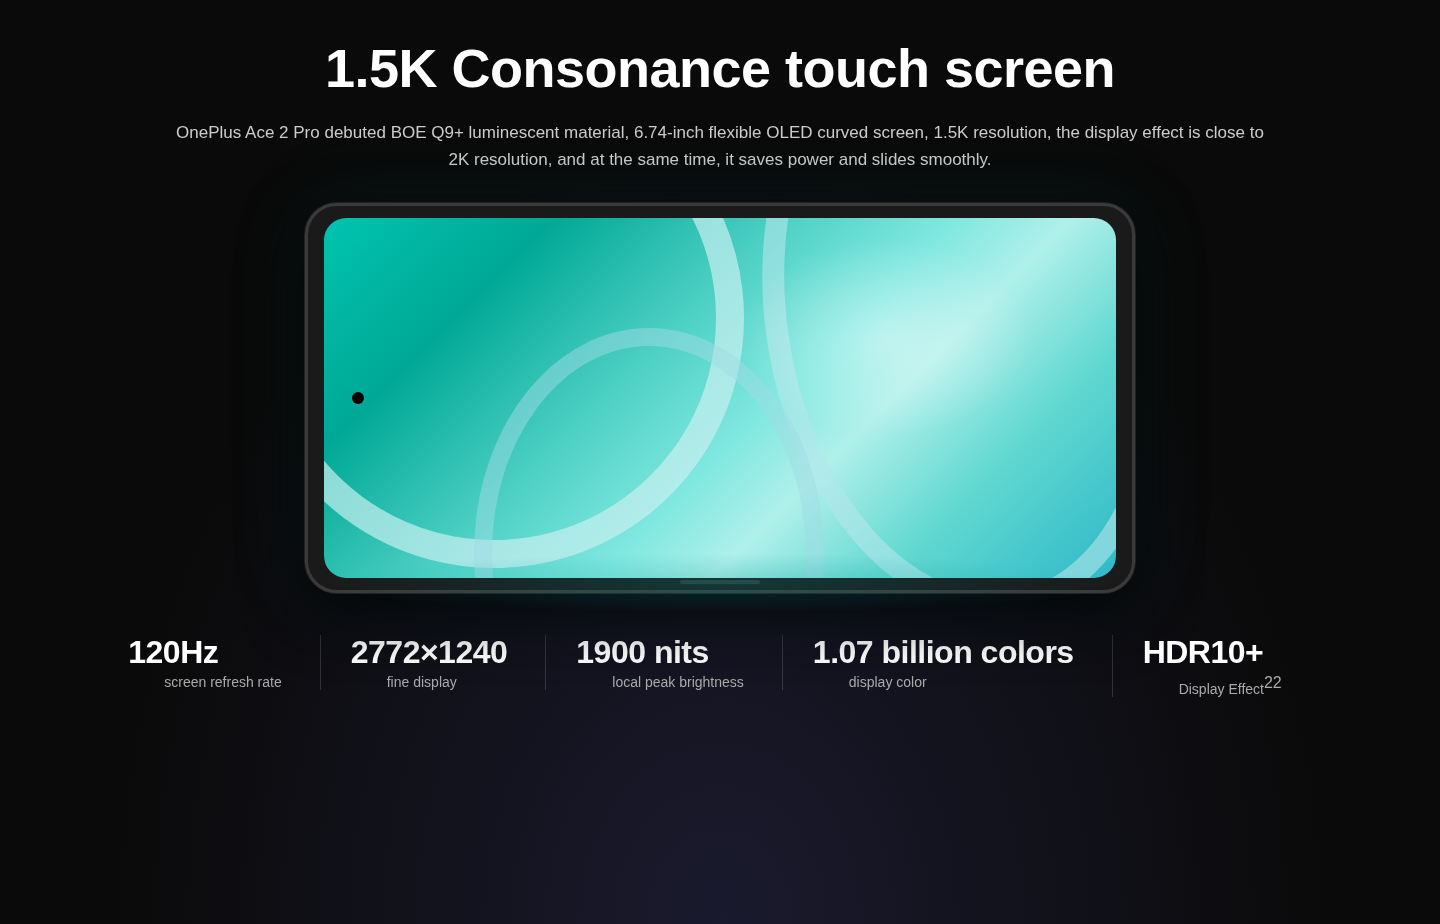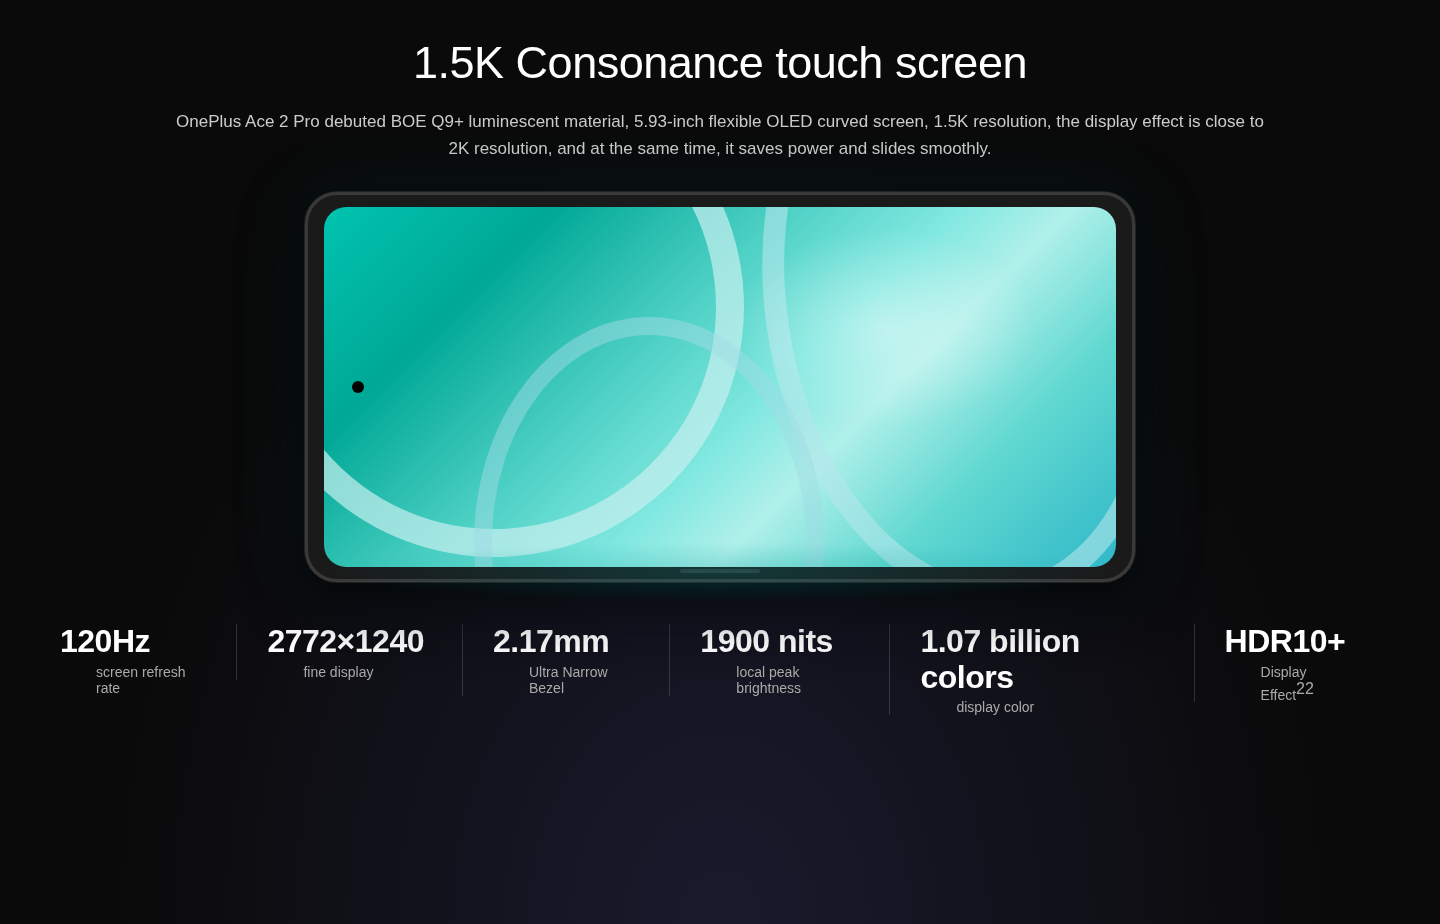--- a/index.html
+++ b/index.html
@@ -25,22 +25,22 @@
     }
 
     
     .header-section {
       text-align: center;
       padding-top: 36px;
       padding-bottom: 10px;
     }
 
     .main-title {
-      font-size: 45px;
-      font-weight: 400;
+      font-size: 54px;
+      font-weight: 700;
       line-height: 1.2;
       color: #ffffff;
       letter-spacing: -0.5px;
     }
 
     .subtitle-text {
       font-size: 17px;
       font-weight: 400;
       color: #cccccc;
       margin-top: 18px;
@@ -237,21 +237,21 @@
   </style>
 </head>
 <body>
 
 <div class="page-wrapper">
 
   <div class="header-section">
     <h1 class="main-title">
       <span>1.5K Consonance touch screen</span><br>
     </h1>
-    <p class="subtitle-text">OnePlus Ace 2 Pro debuted BOE Q9+ luminescent material, 5.93-inch flexible OLED curved screen, 1.5K resolution, the display effect is close to 2K resolution, and at the same time, it saves power and slides smoothly.</p>
+    <p class="subtitle-text">OnePlus Ace 2 Pro debuted BOE Q9+ luminescent material, 6.74-inch flexible OLED curved screen, 1.5K resolution, the display effect is close to 2K resolution, and at the same time, it saves power and slides smoothly.</p>
   </div>
 
   <div class="phone-container">
     <div class="phone-wrapper">
       <div class="phone-frame">
         <div class="phone-screen">
           <div class="screen-content">
 
             <div class="water-arc-1"></div>
             <div class="water-arc-2"></div>
@@ -273,24 +273,20 @@
     <div class="spec-item">
       <span class="spec-value">120Hz</span>
       <span class="spec-label">screen refresh rate</span>
     </div>
 
     <div class="spec-item">
       <span class="spec-value">2772×1240</span>
       <span class="spec-label">fine display</span>
     </div>
 
-    <div class="spec-item">
-      <span class="spec-value">2.17mm</span>
-      <span class="spec-label">Ultra Narrow Bezel</span>
-    </div>
 
     <div class="spec-item">
       <span class="spec-value">1900 nits</span>
       <span class="spec-label">local peak brightness</span>
     </div>
 
     <div class="spec-item">
       <span class="spec-value">1.07 billion colors</span>
       <span class="spec-label">display color</span>
     </div>

